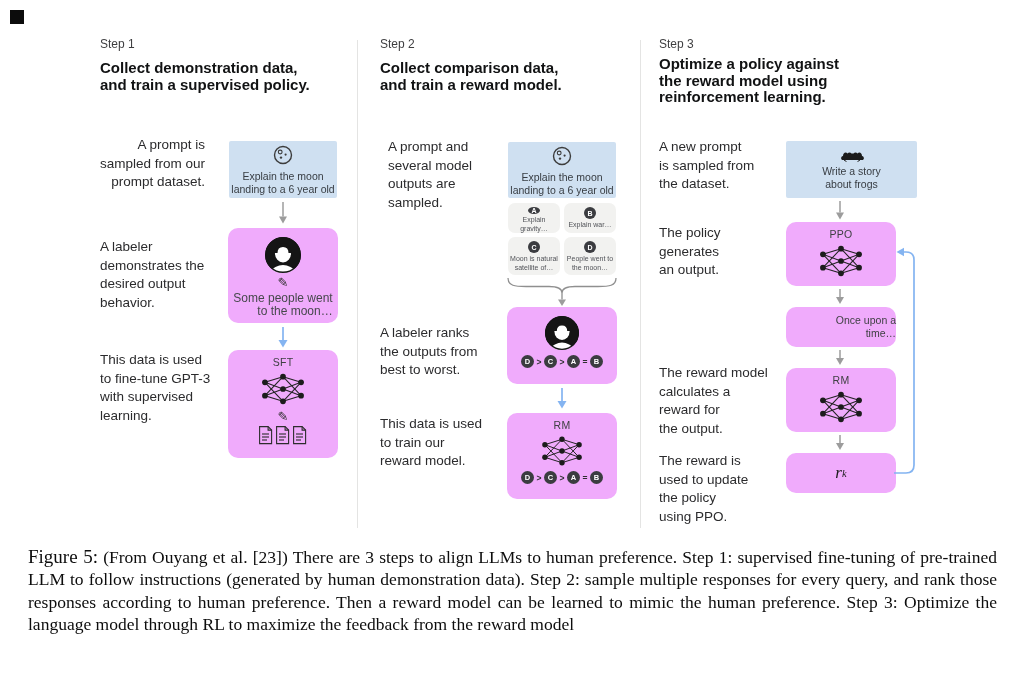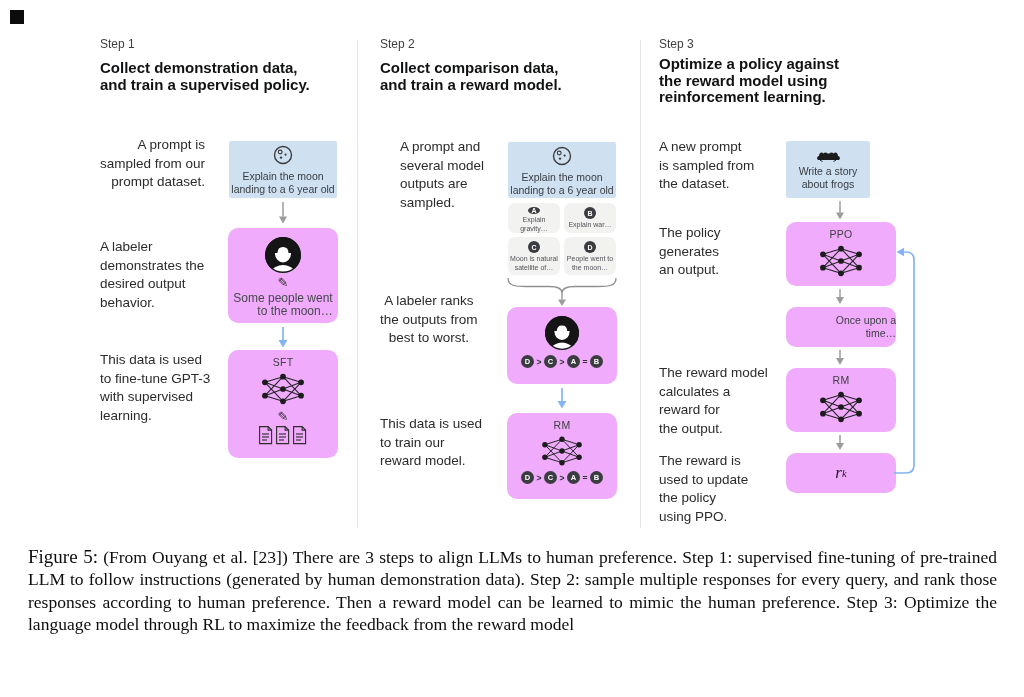--- a/index.html
+++ b/index.html
@@ -144,25 +144,25 @@
         <line x1="37" y1="8" x2="44" y2="8"></line>
           <line x1="37" y1="11" x2="44" y2="11"></line>
           <line x1="37" y1="14" x2="42" y2="14"></line>
       </g>
     </svg>
   </div>
 
   <div class="abs step-label" style="left:380px;top:37px;">Step 2</div>
   <div class="abs col-title" style="left:380px;top:60px;width:230px;">Collect comparison data,
 and train a reward model.</div>
-  <div class="abs body-text" style="left:400px;top:138px;">A prompt and
+  <div class="abs body-text" style="left:388px;top:138px;">A prompt and
 several model
 outputs are
 sampled.</div>
-  <div class="abs body-text" style="left:380px;top:292px;text-align:center;">A labeler ranks
+  <div class="abs body-text" style="left:380px;top:324px;">A labeler ranks
 the outputs from
 best to worst.</div>
   <div class="abs body-text" style="left:380px;top:415px;">This data is used
 to train our
 reward model.</div>
 
   <div class="abs bluebox" style="left:508px;top:142px;width:108px;height:56px;">
     <svg width="24" height="24" viewBox="0 0 24 24">
       <circle cx="12" cy="12" r="8.5" fill="none" stroke="#3c3c3c" stroke-width="1.4"></circle>
       <circle cx="9.2" cy="9" r="1.9" fill="none" stroke="#3c3c3c" stroke-width="1.1"></circle>
@@ -268,21 +268,21 @@
 an output.</div>
   <div class="abs body-text" style="left:659px;top:364px;">The reward model
 calculates a
 reward for
 the output.</div>
   <div class="abs body-text" style="left:659px;top:452px;">The reward is
 used to update
 the policy
 using PPO.</div>
 
-  <div class="abs bluebox" style="left:786px;top:141px;width:84px;height:57px;">
+  <div class="abs bluebox" style="left:786px;top:141px;width:131px;height:57px;">
     <svg width="24" height="14" viewBox="0 0 24 14">
       <path d="M3,12 C0.5,12 0.5,8.5 3,8 C3,4.5 6,3.5 7.5,5.5 C8.5,4.2 10.5,4.2 11.5,5.5 L13.5,5.5 C14.5,4.2 16.5,4.2 17.5,5.5 C19,3.5 22,4.5 22,8 C24.5,8.5 24.5,12 22,12 Z" fill="#1b1b1b"></path>
       <path d="M4,12 l2.5,1.6 M20,12 l-2.5,1.6" stroke="#1b1b1b" stroke-width="1"></path>
     </svg>
     <div class="smalltext">Write a story
 about frogs</div>
   </div>
 
   <div class="abs graybox" style="left:786px;top:222px;width:110px;height:64px;padding-top:6px;gap:2px;">
     <div class="model-label">PPO</div>

